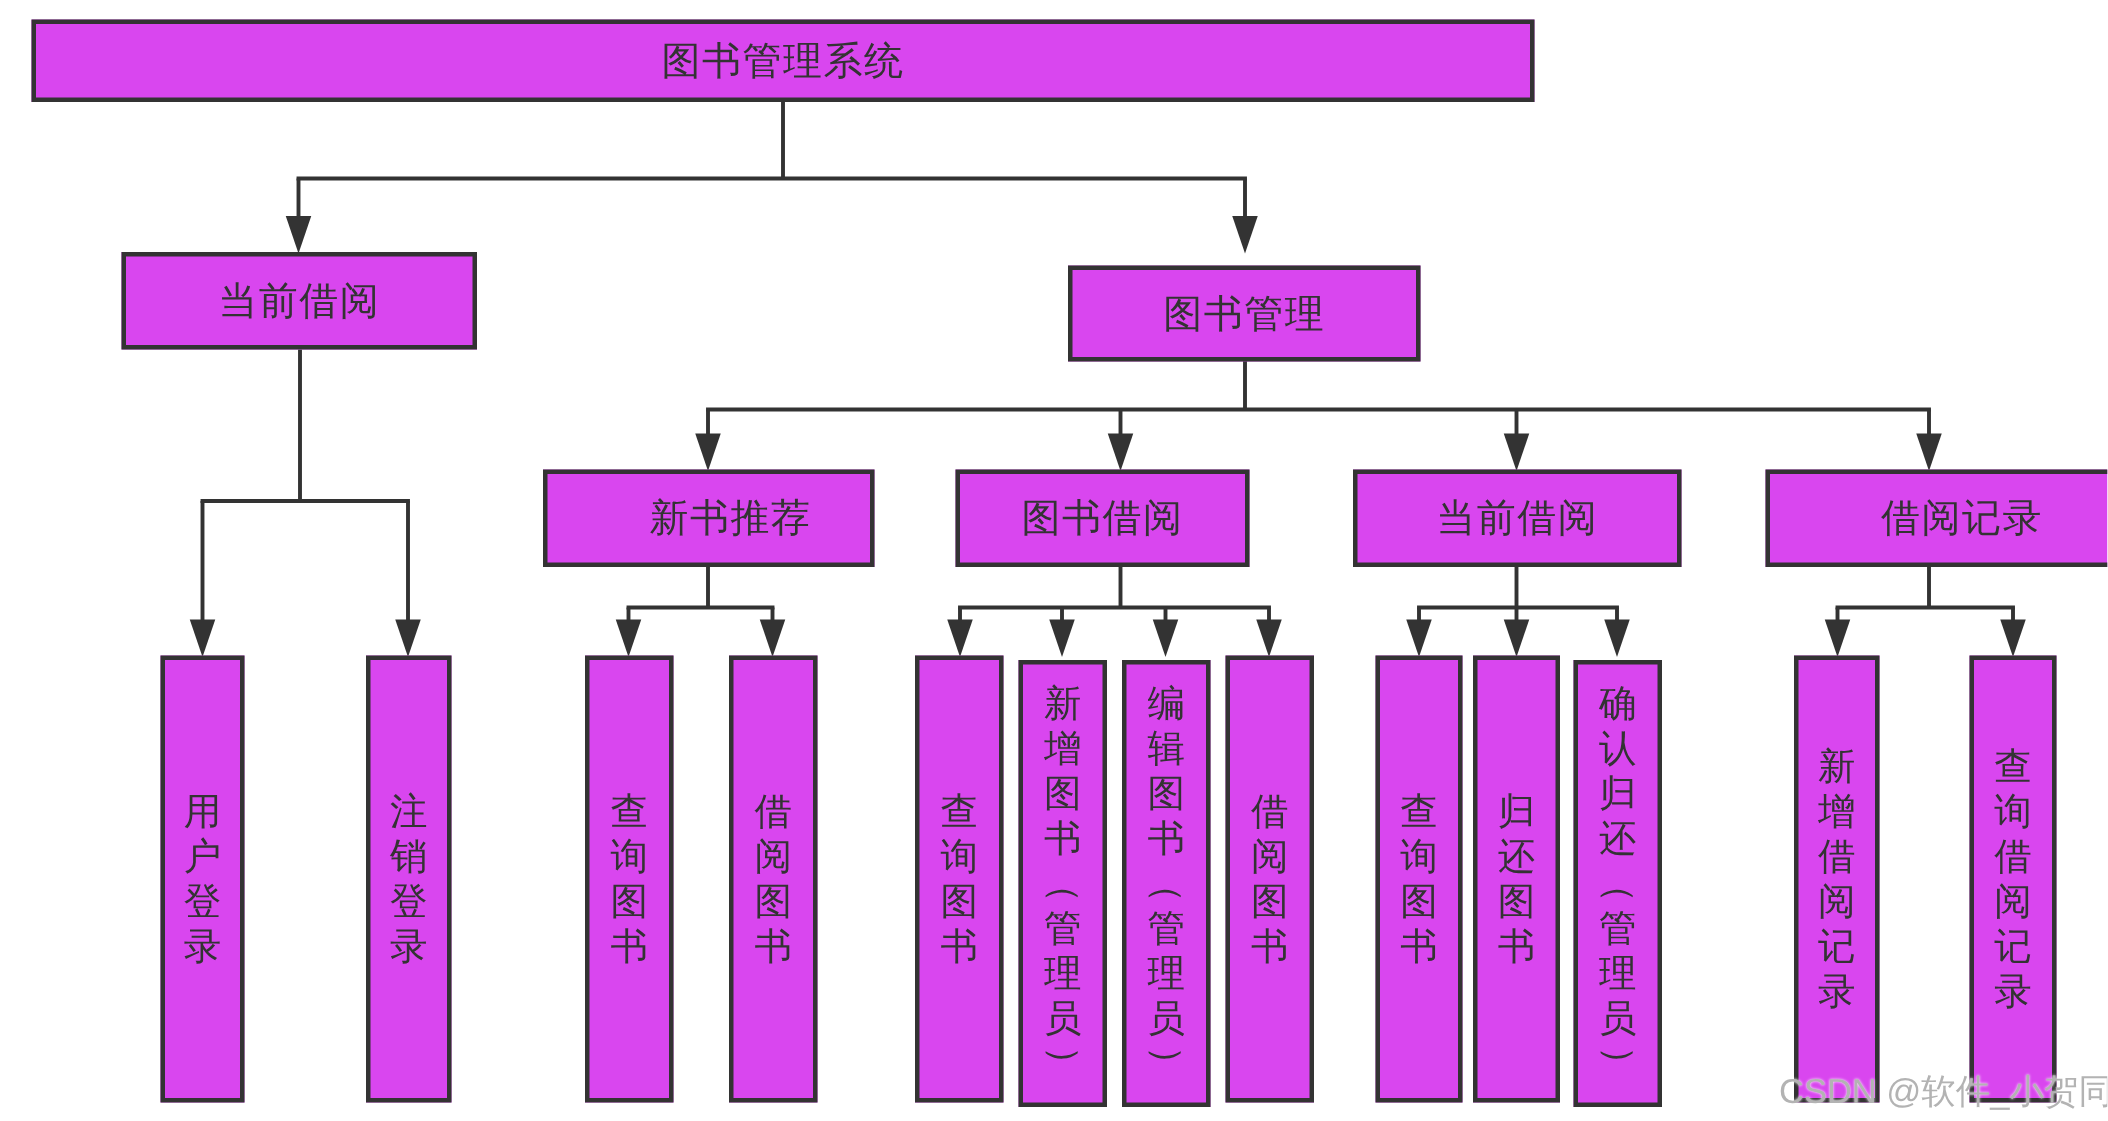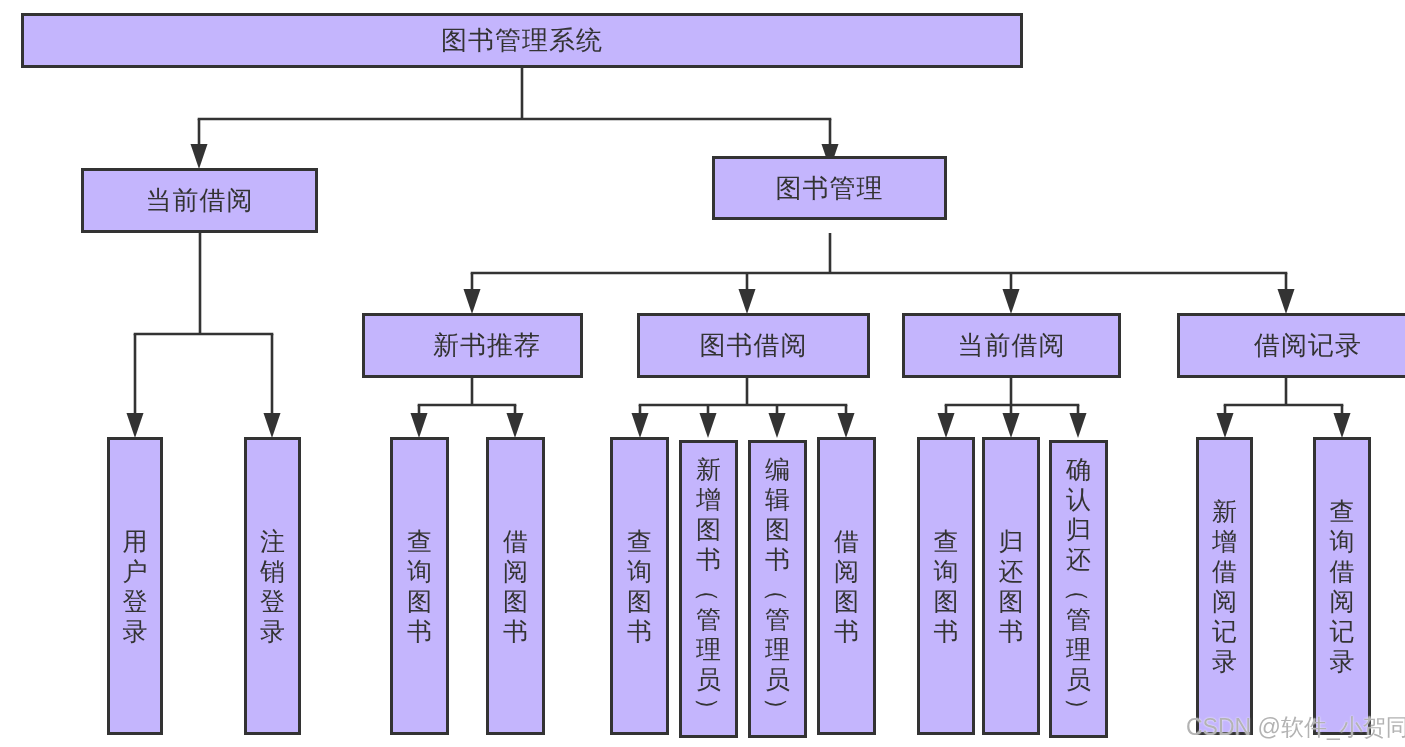--- a/index.html
+++ b/index.html
@@ -18,21 +18,21 @@
   #connectors {
     position: absolute;
     left: 0;
     top: 0;
     z-index: 1;
   }
   .node {
     position: absolute;
     box-sizing: border-box;
     border: 3px solid #333333;
-    background: #c4b5fd;
+    background: #d946ef;
     color: #333333;
     display: flex;
     align-items: center;
     justify-content: center;
     z-index: 2;
   }
   .hnode span {
     font-size: 26px;
     letter-spacing: 1px;
     white-space: nowrap;
@@ -132,39 +132,39 @@
       <div class="vchar">户</div>
       <div class="vchar">登</div>
       <div class="vchar">录</div>
     </div>
     <div class="node leaf" style="left: 244px; top: 437px; width: 57px; height: 298px;">
       <div class="vchar">注</div>
       <div class="vchar">销</div>
       <div class="vchar">登</div>
       <div class="vchar">录</div>
     </div>
-    <div class="node hnode" style="left: 712px; top: 156px; width: 235px; height: 64px;">
+    <div class="node hnode" style="left: 712px; top: 177px; width: 235px; height: 64px;">
       <span>图书管理</span>
     </div>
     <div class="node hnode" style="left: 362px; top: 313px; width: 221px; height: 65px; padding-left: 29px;">
       <span>新书推荐</span>
     </div>
     <div class="node leaf" style="left: 390px; top: 437px; width: 59px; height: 298px;">
       <div class="vchar">查</div>
       <div class="vchar">询</div>
       <div class="vchar">图</div>
       <div class="vchar">书</div>
     </div>
     <div class="node leaf" style="left: 486px; top: 437px; width: 59px; height: 298px;">
       <div class="vchar">借</div>
       <div class="vchar">阅</div>
       <div class="vchar">图</div>
       <div class="vchar">书</div>
     </div>
-    <div class="node hnode" style="left: 637px; top: 313px; width: 233px; height: 65px;">
+    <div class="node hnode" style="left: 637px; top: 313px; width: 196px; height: 65px;">
       <span>图书借阅</span>
     </div>
     <div class="node leaf" style="left: 610px; top: 437px; width: 59px; height: 298px;">
       <div class="vchar">查</div>
       <div class="vchar">询</div>
       <div class="vchar">图</div>
       <div class="vchar">书</div>
     </div>
     <div class="node leaf" style="left: 679px; top: 440px; width: 59px; height: 298px;">
       <div class="vchar">新</div>

